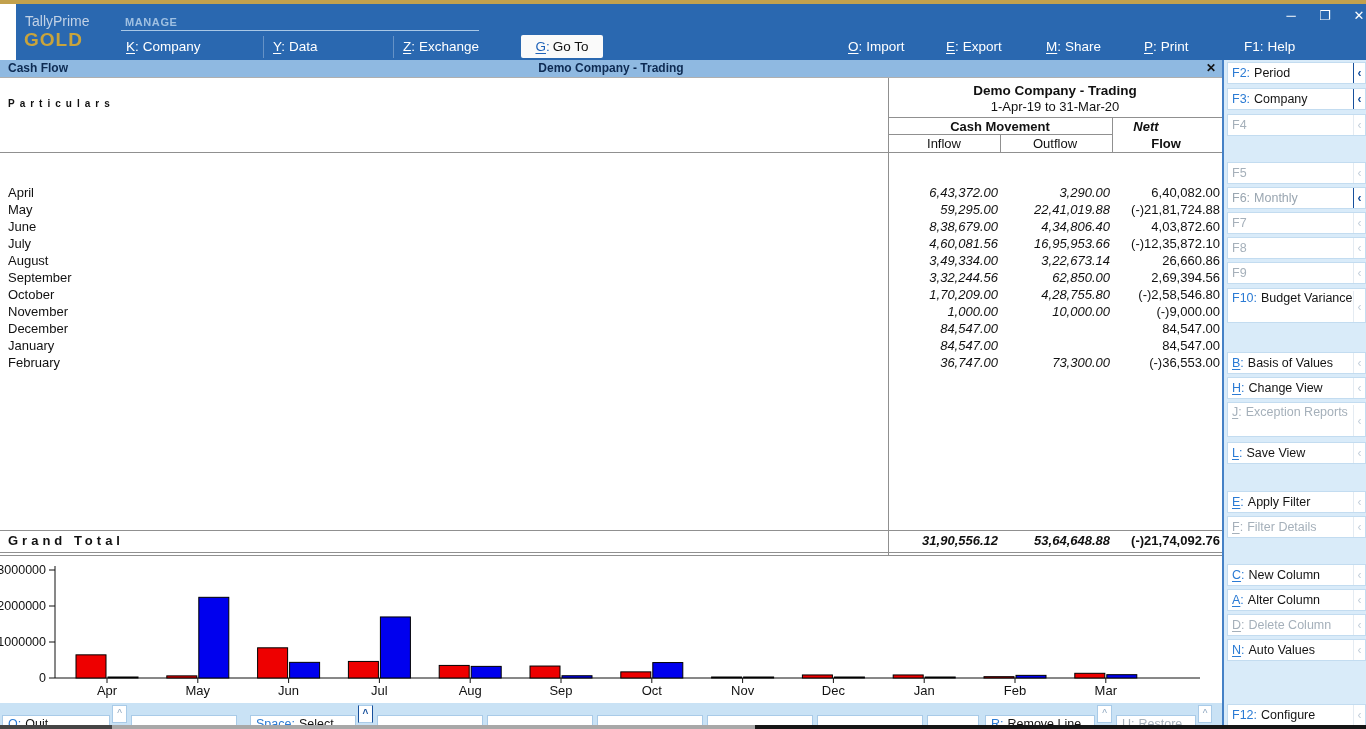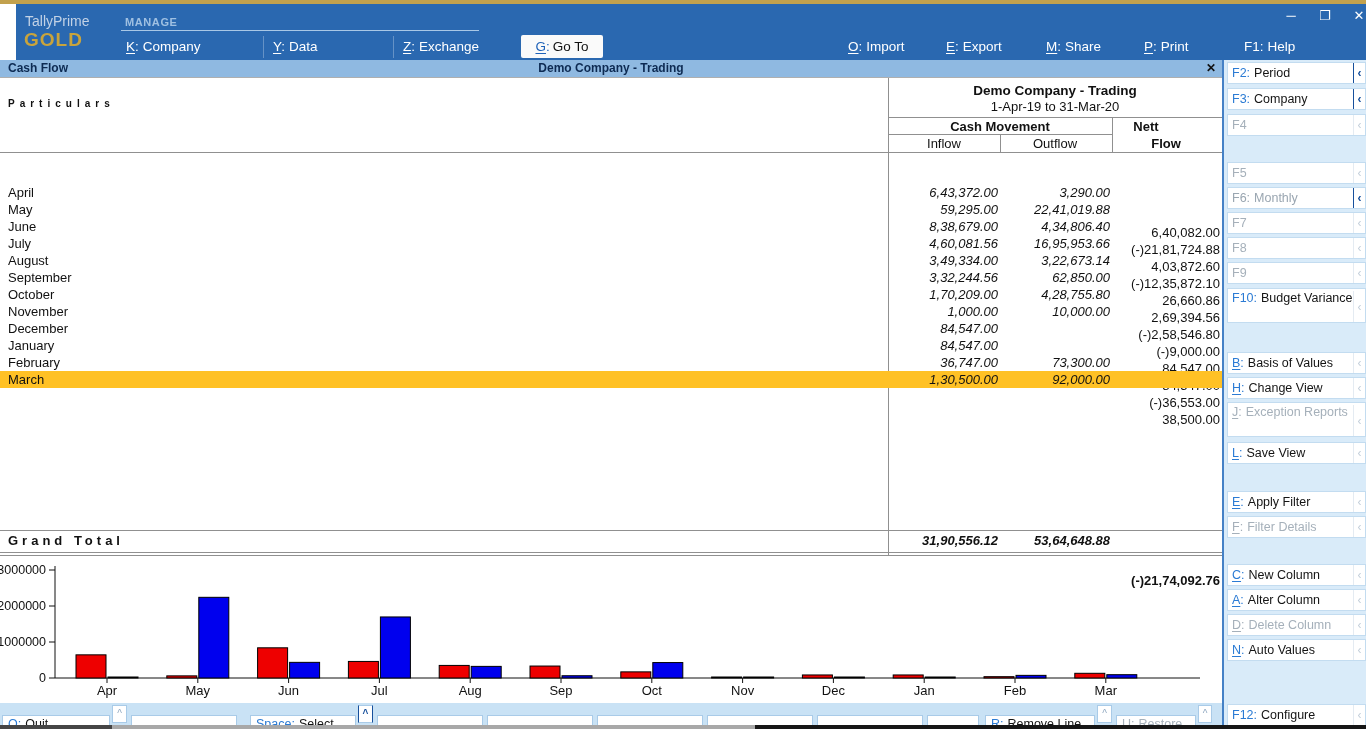--- a/index.html
+++ b/index.html
@@ -33,31 +33,31 @@
   .strip-center { position:absolute; left:0; width:1222px; text-align:center; line-height:17px; font-size:12px; font-weight:bold; color:#0D2A52; }
   .strip-close { position:absolute; right:6px; top:0; line-height:16px; font-size:12px; font-weight:bold; color:#111; cursor:default; }
   
   .report { position:absolute; left:0; top:77px; width:1222px; height:626px; background:#fff; border-top:1px solid #AFAFAF; color:#111; font-size:13px; }
   .hline { position:absolute; height:1px; background:#909090; }
   .vline { position:absolute; width:1px; background:#909090; }
   .particulars { position:absolute; left:8px; top:20px; font-weight:bold; font-size:10px; letter-spacing:5px; }
   .hdr-company { position:absolute; left:889px; top:5px; width:332px; text-align:center; font-weight:bold; font-size:13.5px; }
   .hdr-period  { position:absolute; left:889px; top:21px; width:332px; text-align:center; font-size:13px; }
   .hdr-cashmove{ position:absolute; left:889px; top:41px; width:222px; text-align:center; font-weight:bold; }
-  .hdr-nett    { position:absolute; left:1092px; top:41px; width:108px; text-align:center; font-weight:bold; }
+  .hdr-nett    { position:absolute; left:1092px; top:41px; width:108px; text-align:center; font-weight:bold;font-style:italic; }
   .hdr-inflow  { position:absolute; left:889px; top:58px; width:110px; text-align:center; }
   .hdr-outflow { position:absolute; left:1000px; top:58px; width:110px; text-align:center; }
   .hdr-flow    { position:absolute; left:1112px; top:58px; width:108px; text-align:center; font-weight:bold; }
   .rows { position:absolute; left:0; top:106px; width:1222px; }
   .trow { position:relative; height:17px; line-height:17px; }
   .trow.hl { background:#FFC125; }
   .c-month { position:absolute; left:8px; }
   .c-in  { position:absolute; left:888px;  width:110px; text-align:right; font-style:italic; }
   .c-out { position:absolute; left:1000px; width:110px; text-align:right; font-style:italic; }
-  .c-nett{ position:absolute; left:1112px; width:108px; text-align:right;margin-top:40px; }
+  .c-nett{ position:absolute; left:1112px; width:108px; text-align:right; }
   .gtrow { position:absolute; left:0; top:453px; width:1222px; height:20px; line-height:20px; }
   .gt-label { position:absolute; left:8px; font-weight:bold; letter-spacing:4px; }
   .gtrow .c-in, .gtrow .c-out { font-weight:bold; font-style:italic; }
   .gtrow .c-nett { font-weight:bold; }
   #chart-svg { position:absolute; left:0; top:480px; }
   
   .sidebar { position:absolute; left:1222px; top:60px; width:144px; height:669px; background:#D9EBF9; border-left:2px solid #4581C6; }
   .sbtn { position:absolute; left:3px; width:139px; height:22px; background:#fff; border:1px solid #C3DCF0;
           display:flex; align-items:center; font-size:12.5px; cursor:default; }
   .sbtn.tall { height:35px; align-items:flex-start; padding-top:2px; }
@@ -215,26 +215,20 @@
           <span class="c-month">January</span>
           <span class="c-in">84,547.00</span>
           <span class="c-out"></span>
           <span class="c-nett">84,547.00</span>
         </div>
       <div class="trow">
           <span class="c-month">February</span>
           <span class="c-in">36,747.00</span>
           <span class="c-out">73,300.00</span>
           <span class="c-nett">(-)36,553.00</span>
-        </div>
-      <div class="trow hl">
-          <span class="c-month">March</span>
-          <span class="c-in">1,30,500.00</span>
-          <span class="c-out">92,000.00</span>
-          <span class="c-nett">38,500.00</span>
         </div>
     </div>
 
     <div class="hline" style="left:0; top:452px; width:1222px"></div>
     <div class="gtrow">
       <span class="gt-label">Grand Total</span>
       <span class="c-in">31,90,556.12</span>
       <span class="c-out">53,64,648.88</span>
       <span class="c-nett">(-)21,74,092.76</span>
     </div>

